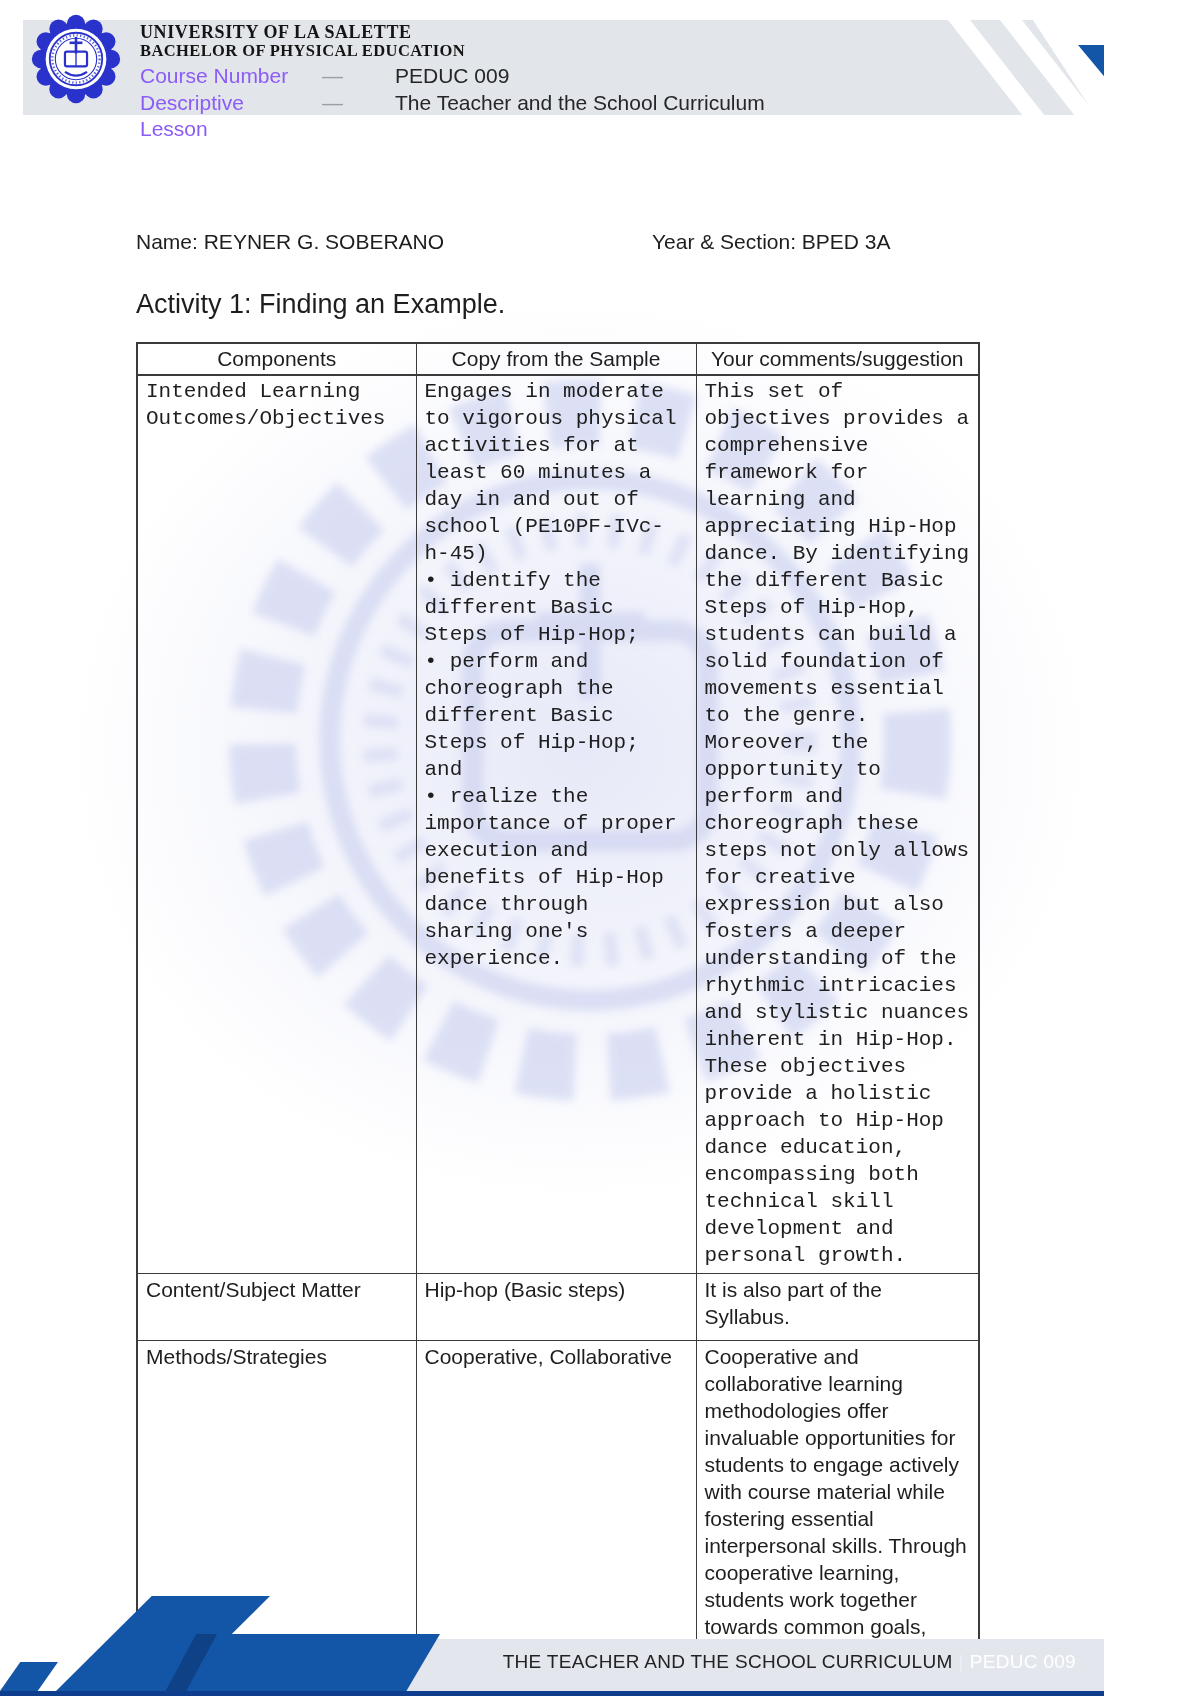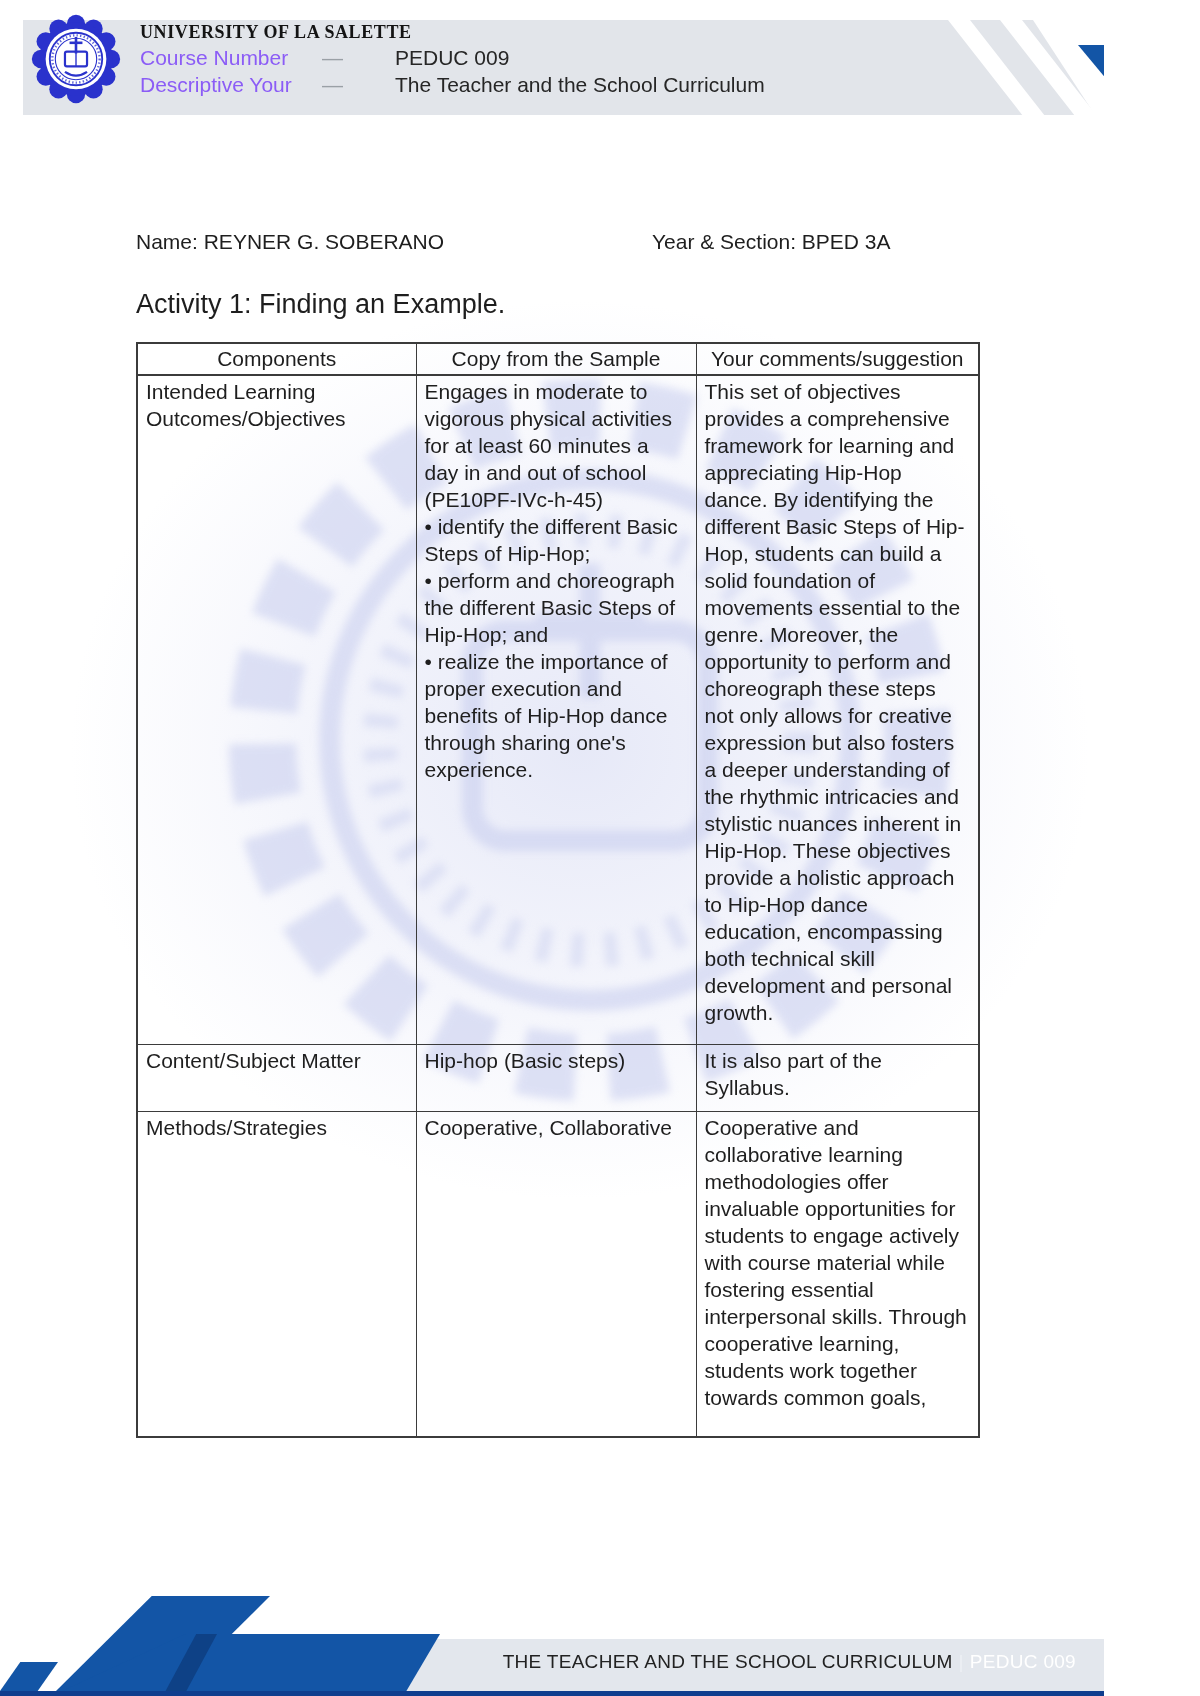--- a/index.html
+++ b/index.html
@@ -71,21 +71,21 @@
     border:1.5px solid #3b3b3b; border-bottom:2.5px solid #3b3b3b;
     font-weight:normal; font-size:21px; height:28px; padding:1px 6px; 
     background:transparent;
   }
   table.cmp td {
     border:1.5px solid #3b3b3b; vertical-align:top; text-align:left;
     font-size:21px; line-height:27px; padding:2px 8px 4px 8px;
     white-space:pre-line; background:transparent;
   }
   tr.r0 td { height:112px; }
-  tr.r1 td { height:662px; }
+  tr.r1 td { height:662px;font-family:Liberation Mono, monospace; }
   tr.r2 td { height:60px;  }
   tr.r3 td { height:318px; }
 
   
   .ftr-band { position:absolute; left:402px; top:1639px; width:798px; height:53px; background:#e3e7ed; }
   .ftr-text {
     position:absolute; right:28px; top:1651px; font-size:19px; letter-spacing:.3px;
     white-space:nowrap; color:#222222;
   }
   .ftr-text .sep { color:#edf0f5; padding:0 6px; }
@@ -151,25 +151,26 @@
     <circle cx="50" cy="50" r="22.5" fill="none" stroke="#2a32cc" stroke-width="1.2"></circle>
     <rect x="38" y="42" width="24" height="16" rx="2" fill="#ffffff" stroke="#2a32cc" stroke-width="2.4"></rect>
     <line x1="50" y1="42" x2="50" y2="58" stroke="#2a32cc" stroke-width="1.5"></line>
     <rect x="48.6" y="26" width="2.8" height="18" fill="#2a32cc"></rect>
     <rect x="43" y="31" width="14" height="2.8" fill="#2a32cc"></rect>
     <path d="M38 64 q12 8 24 0" stroke="#2a32cc" stroke-width="2.5" fill="none"></path>
   </svg>
 
   <div class="hdr-text">
     <div class="uni-line1">UNIVERSITY OF LA SALETTE</div>
+    <div class="uni-line2">BACHELOR OF PHYSICAL EDUCATION</div>
     <div class="course-grid">
       <span class="lbl">Course Number</span>
       <span class="dash">—</span>
       <span class="val">PEDUC 009</span>
-      <span class="lbl">Descriptive Your</span>
+      <span class="lbl">Descriptive Lesson</span>
       <span class="dash">—</span>
       <span class="val">The Teacher and the School Curriculum</span>
     </div>
   </div>
 
   <div class="name-row">
     <span class="name-left">
       <span>Name:</span>
       <span class="bold">REYNER G. SOBERANO</span>
     </span>

